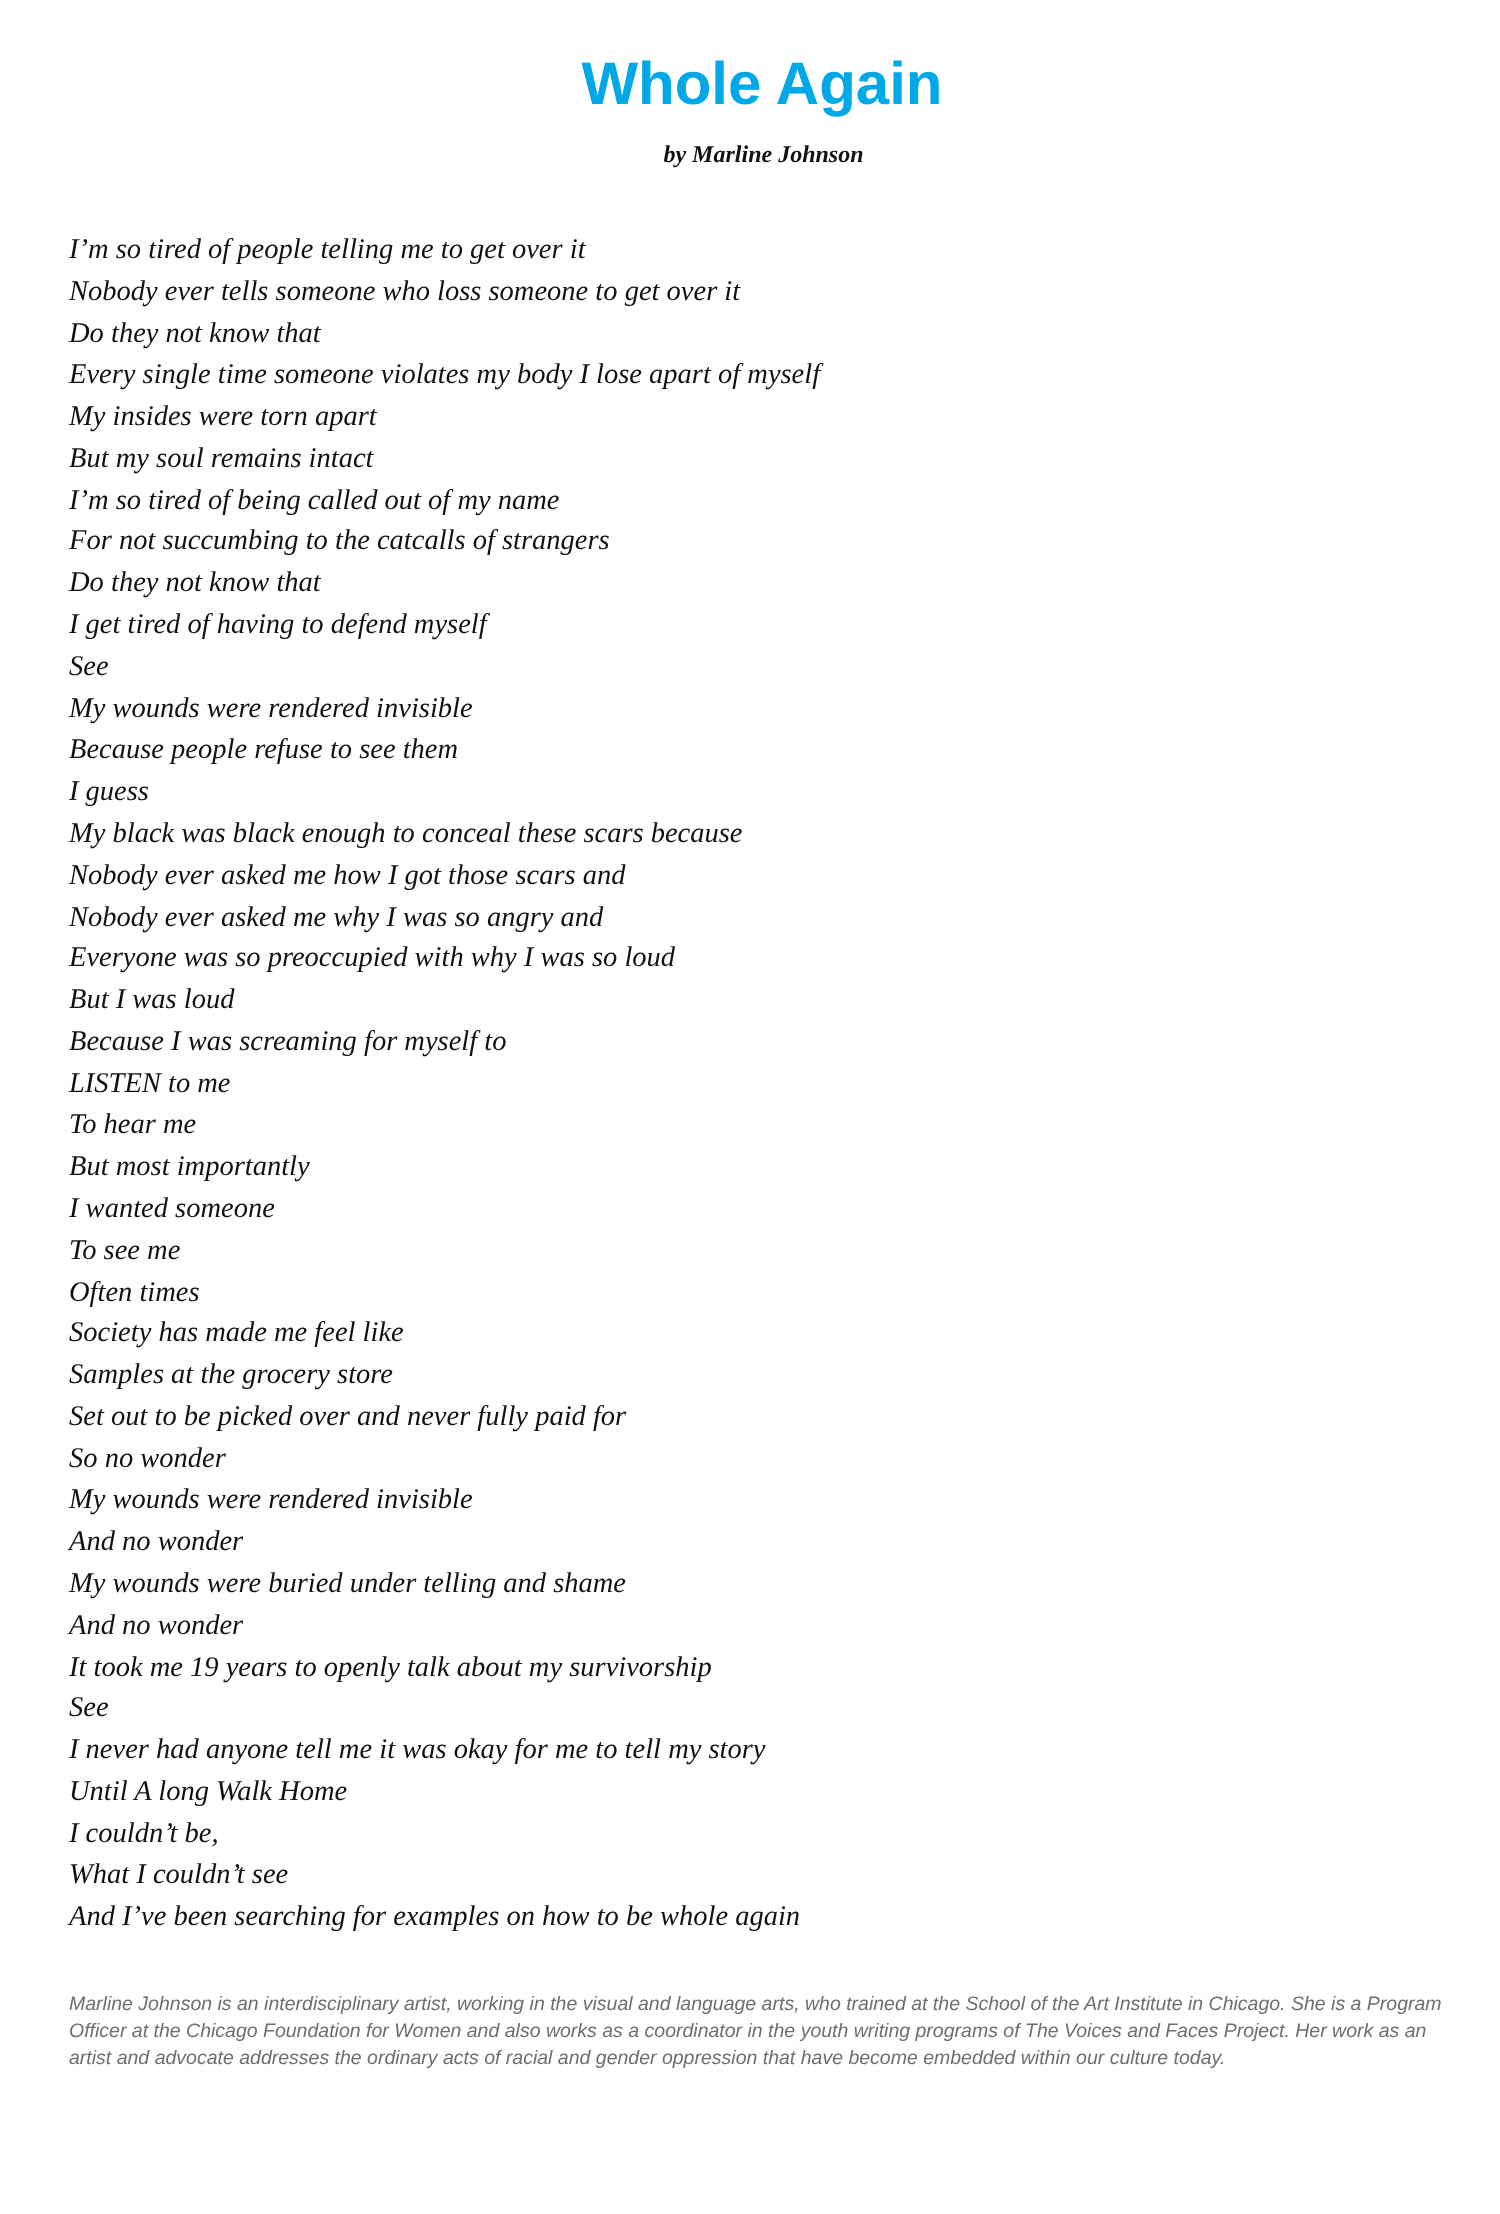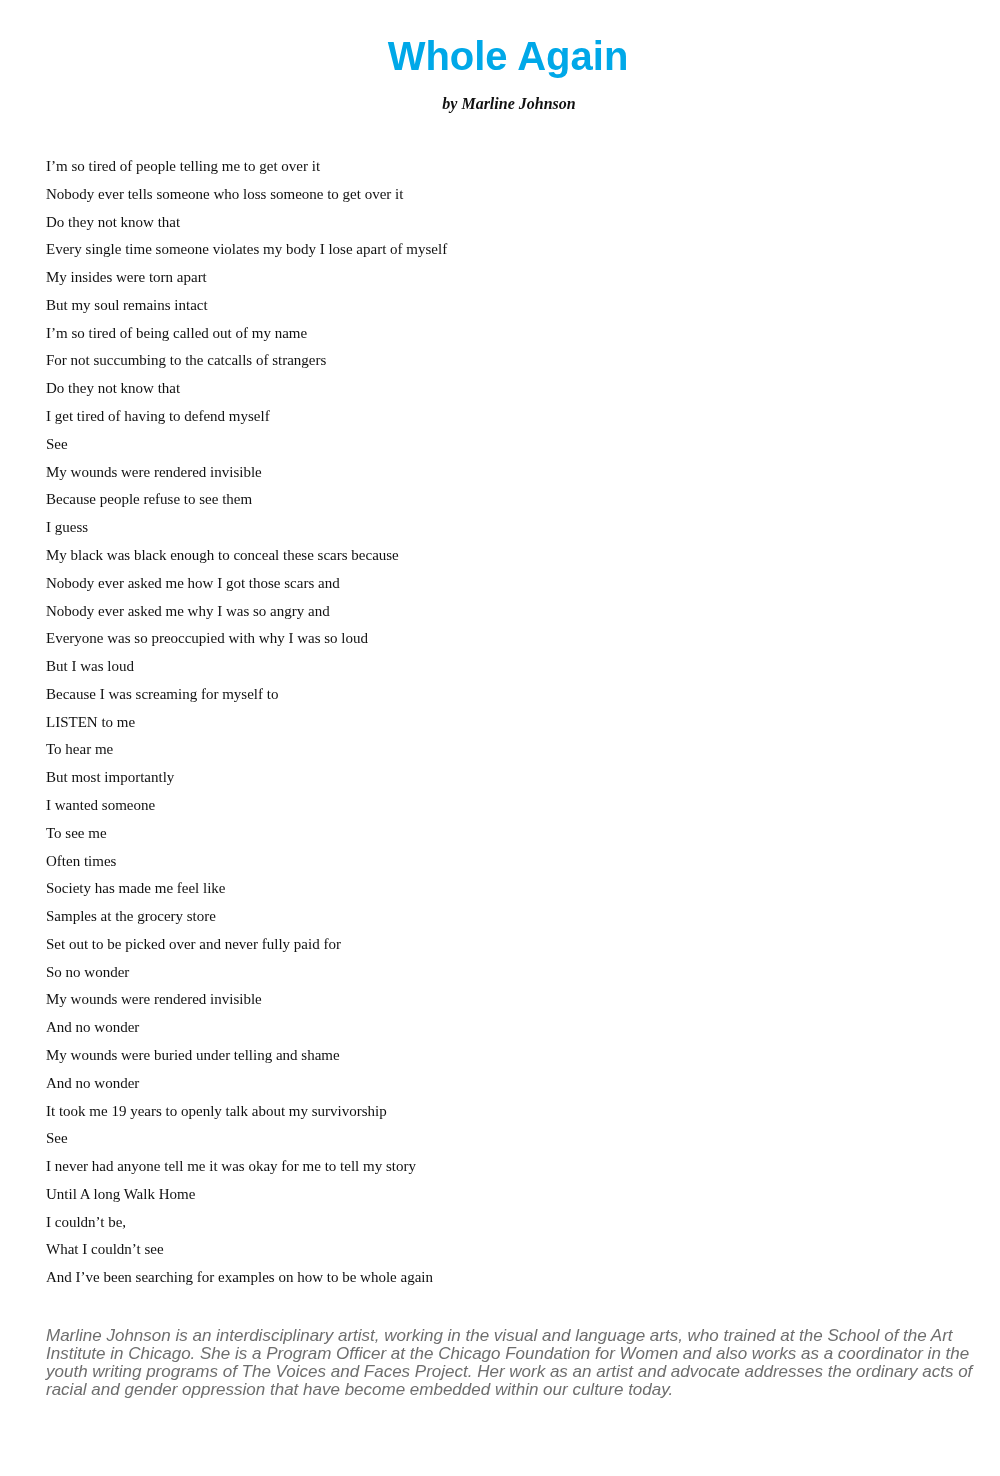--- a/index.html
+++ b/index.html
@@ -46,38 +46,39 @@
       margin: 0;
     }
     .poem {
       position: absolute;
       top: 153px;
       left: 46px;
       margin: 0;
       padding: 0;
       list-style: none;
       font-family: "Liberation Serif", serif;
-      font-size: 15px;
+      font-size: 19px;
       line-height: 27.78px;
       color: #111111;
+      font-style: italic;
     }
     .poem li {
       white-space: nowrap;
       margin: 0;
       padding: 0;
     }
     .bio {
       position: absolute;
       top: 1327px;
       left: 46px;
       width: 930px;
       margin: 0;
       font-family: "Liberation Sans", sans-serif;
       font-style: italic;
-      font-size: 17px;
+      font-size: 13px;
       line-height: 18px;
       color: #6e6e6e;
     }
   </style>
 </head>
 <body>
 
 <div class="page">
   <h1 class="title">Whole Again</h1>
   <p class="byline">by Marline Johnson</p>

